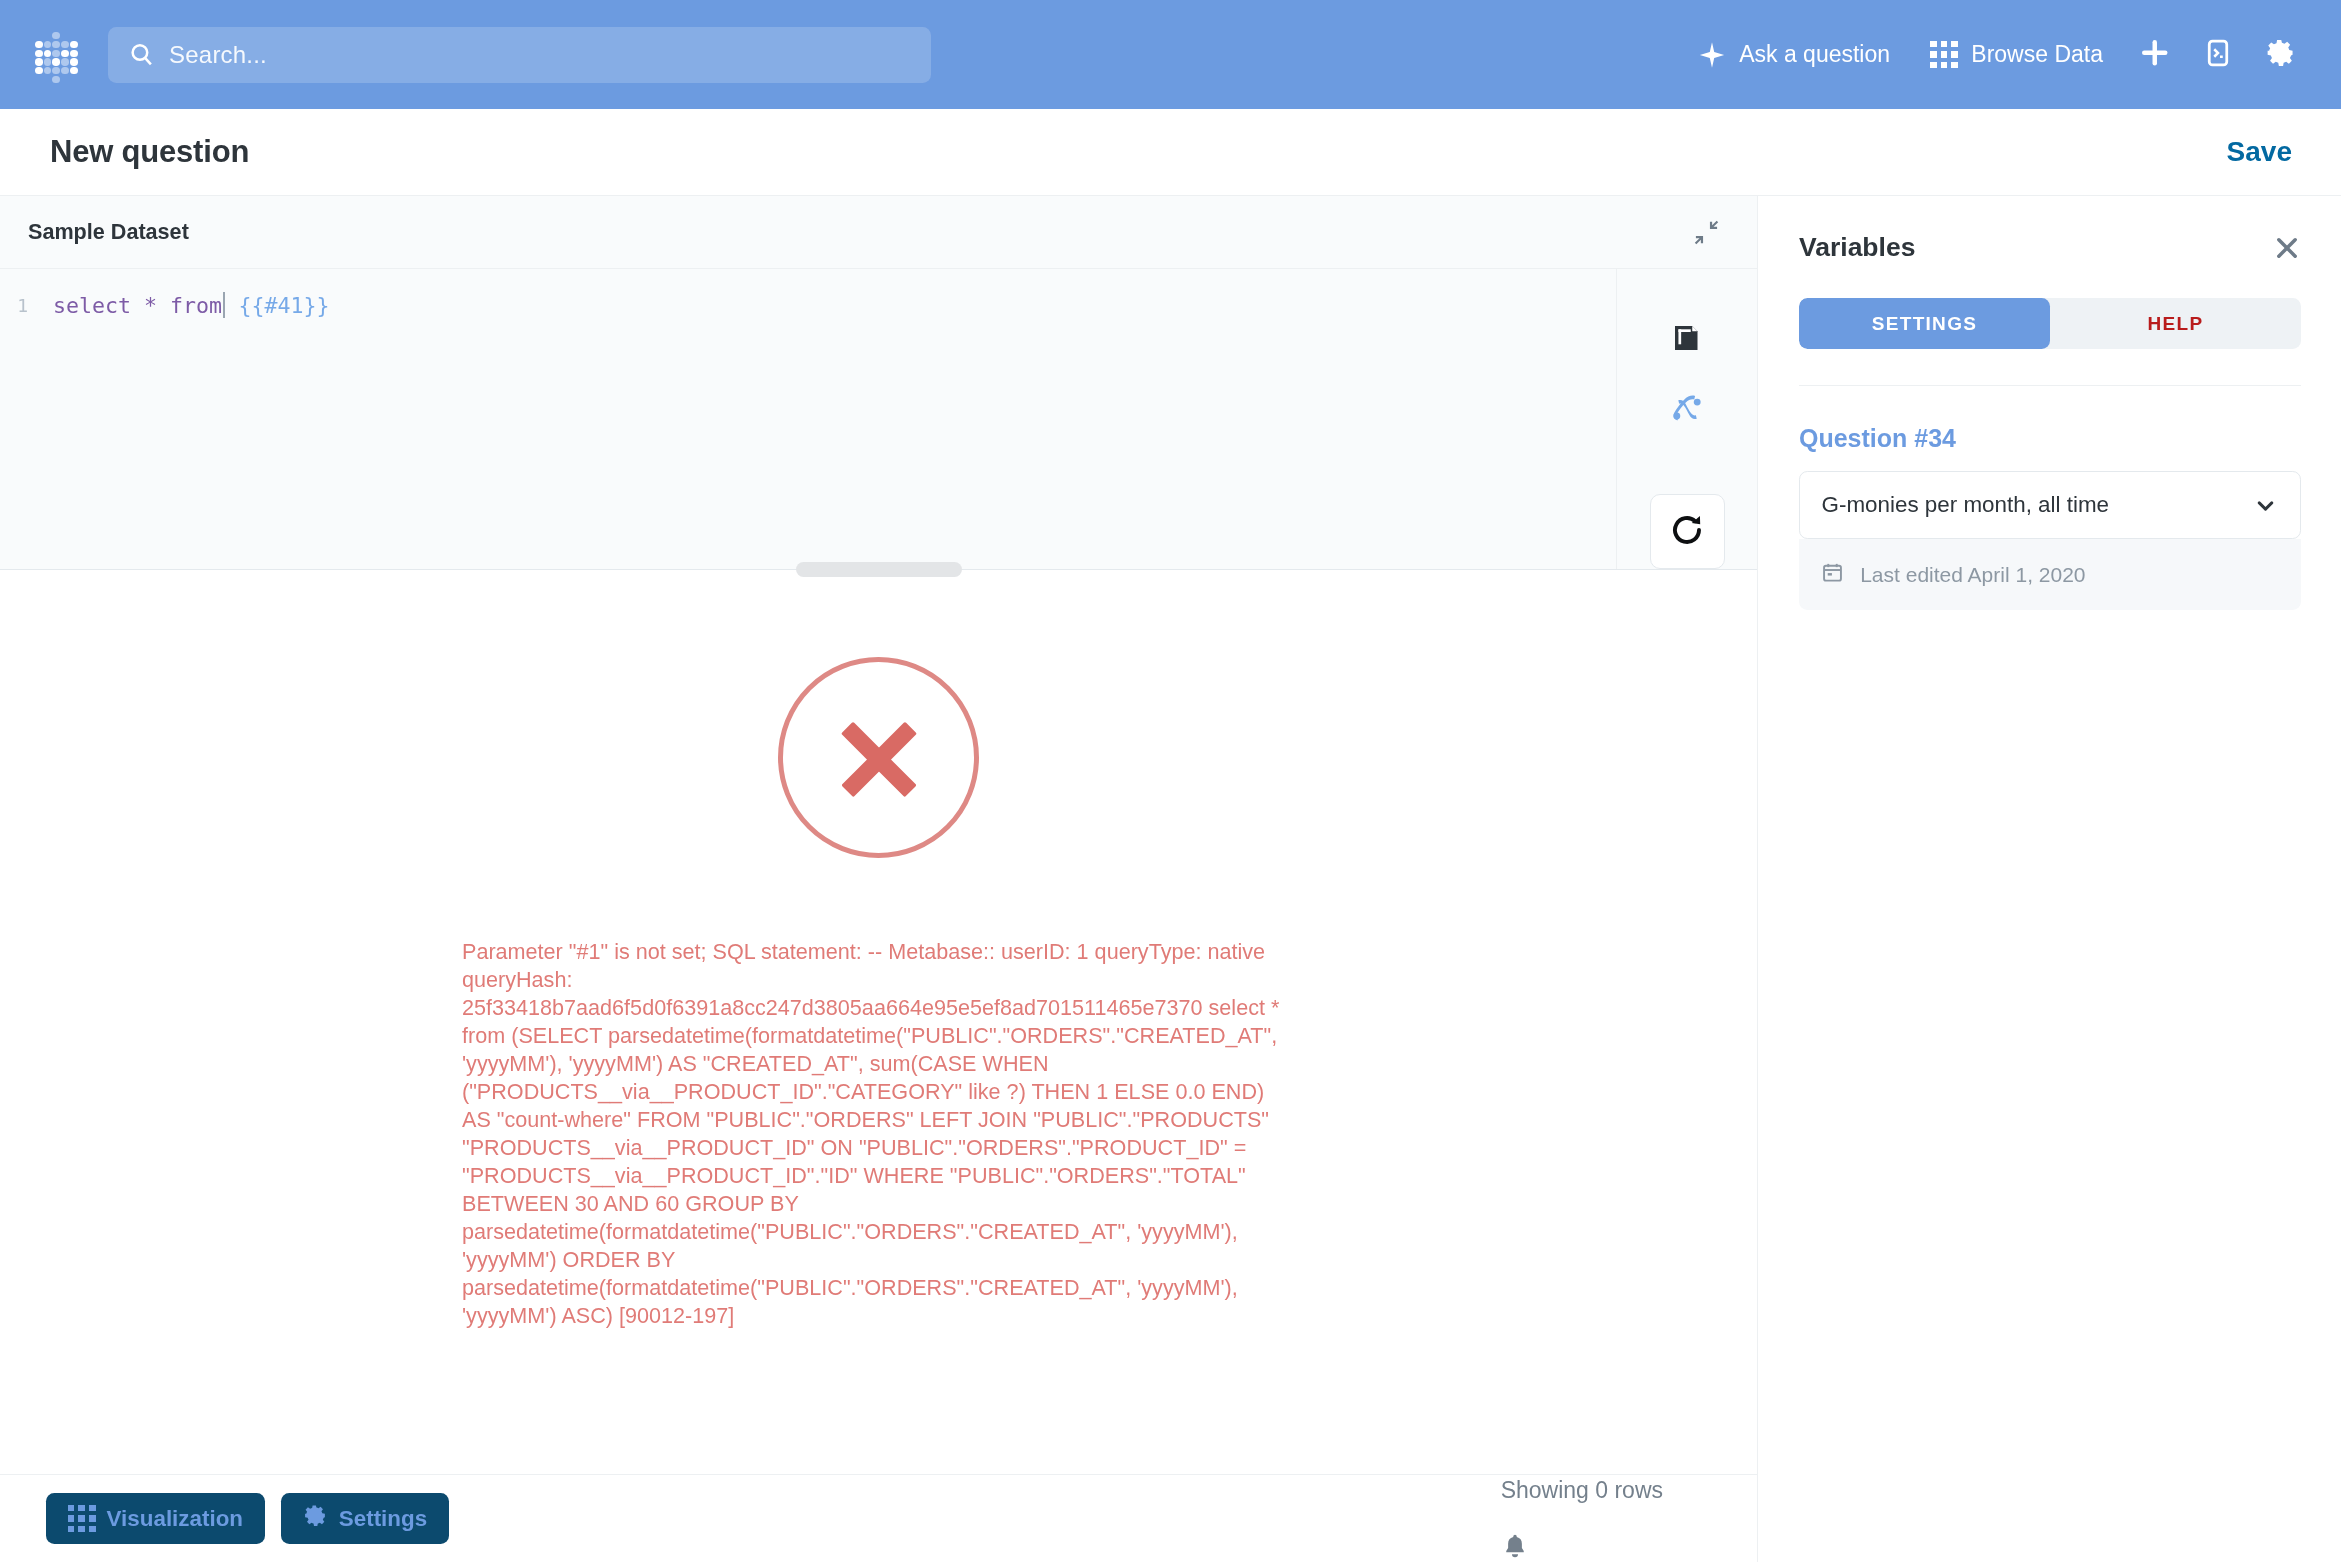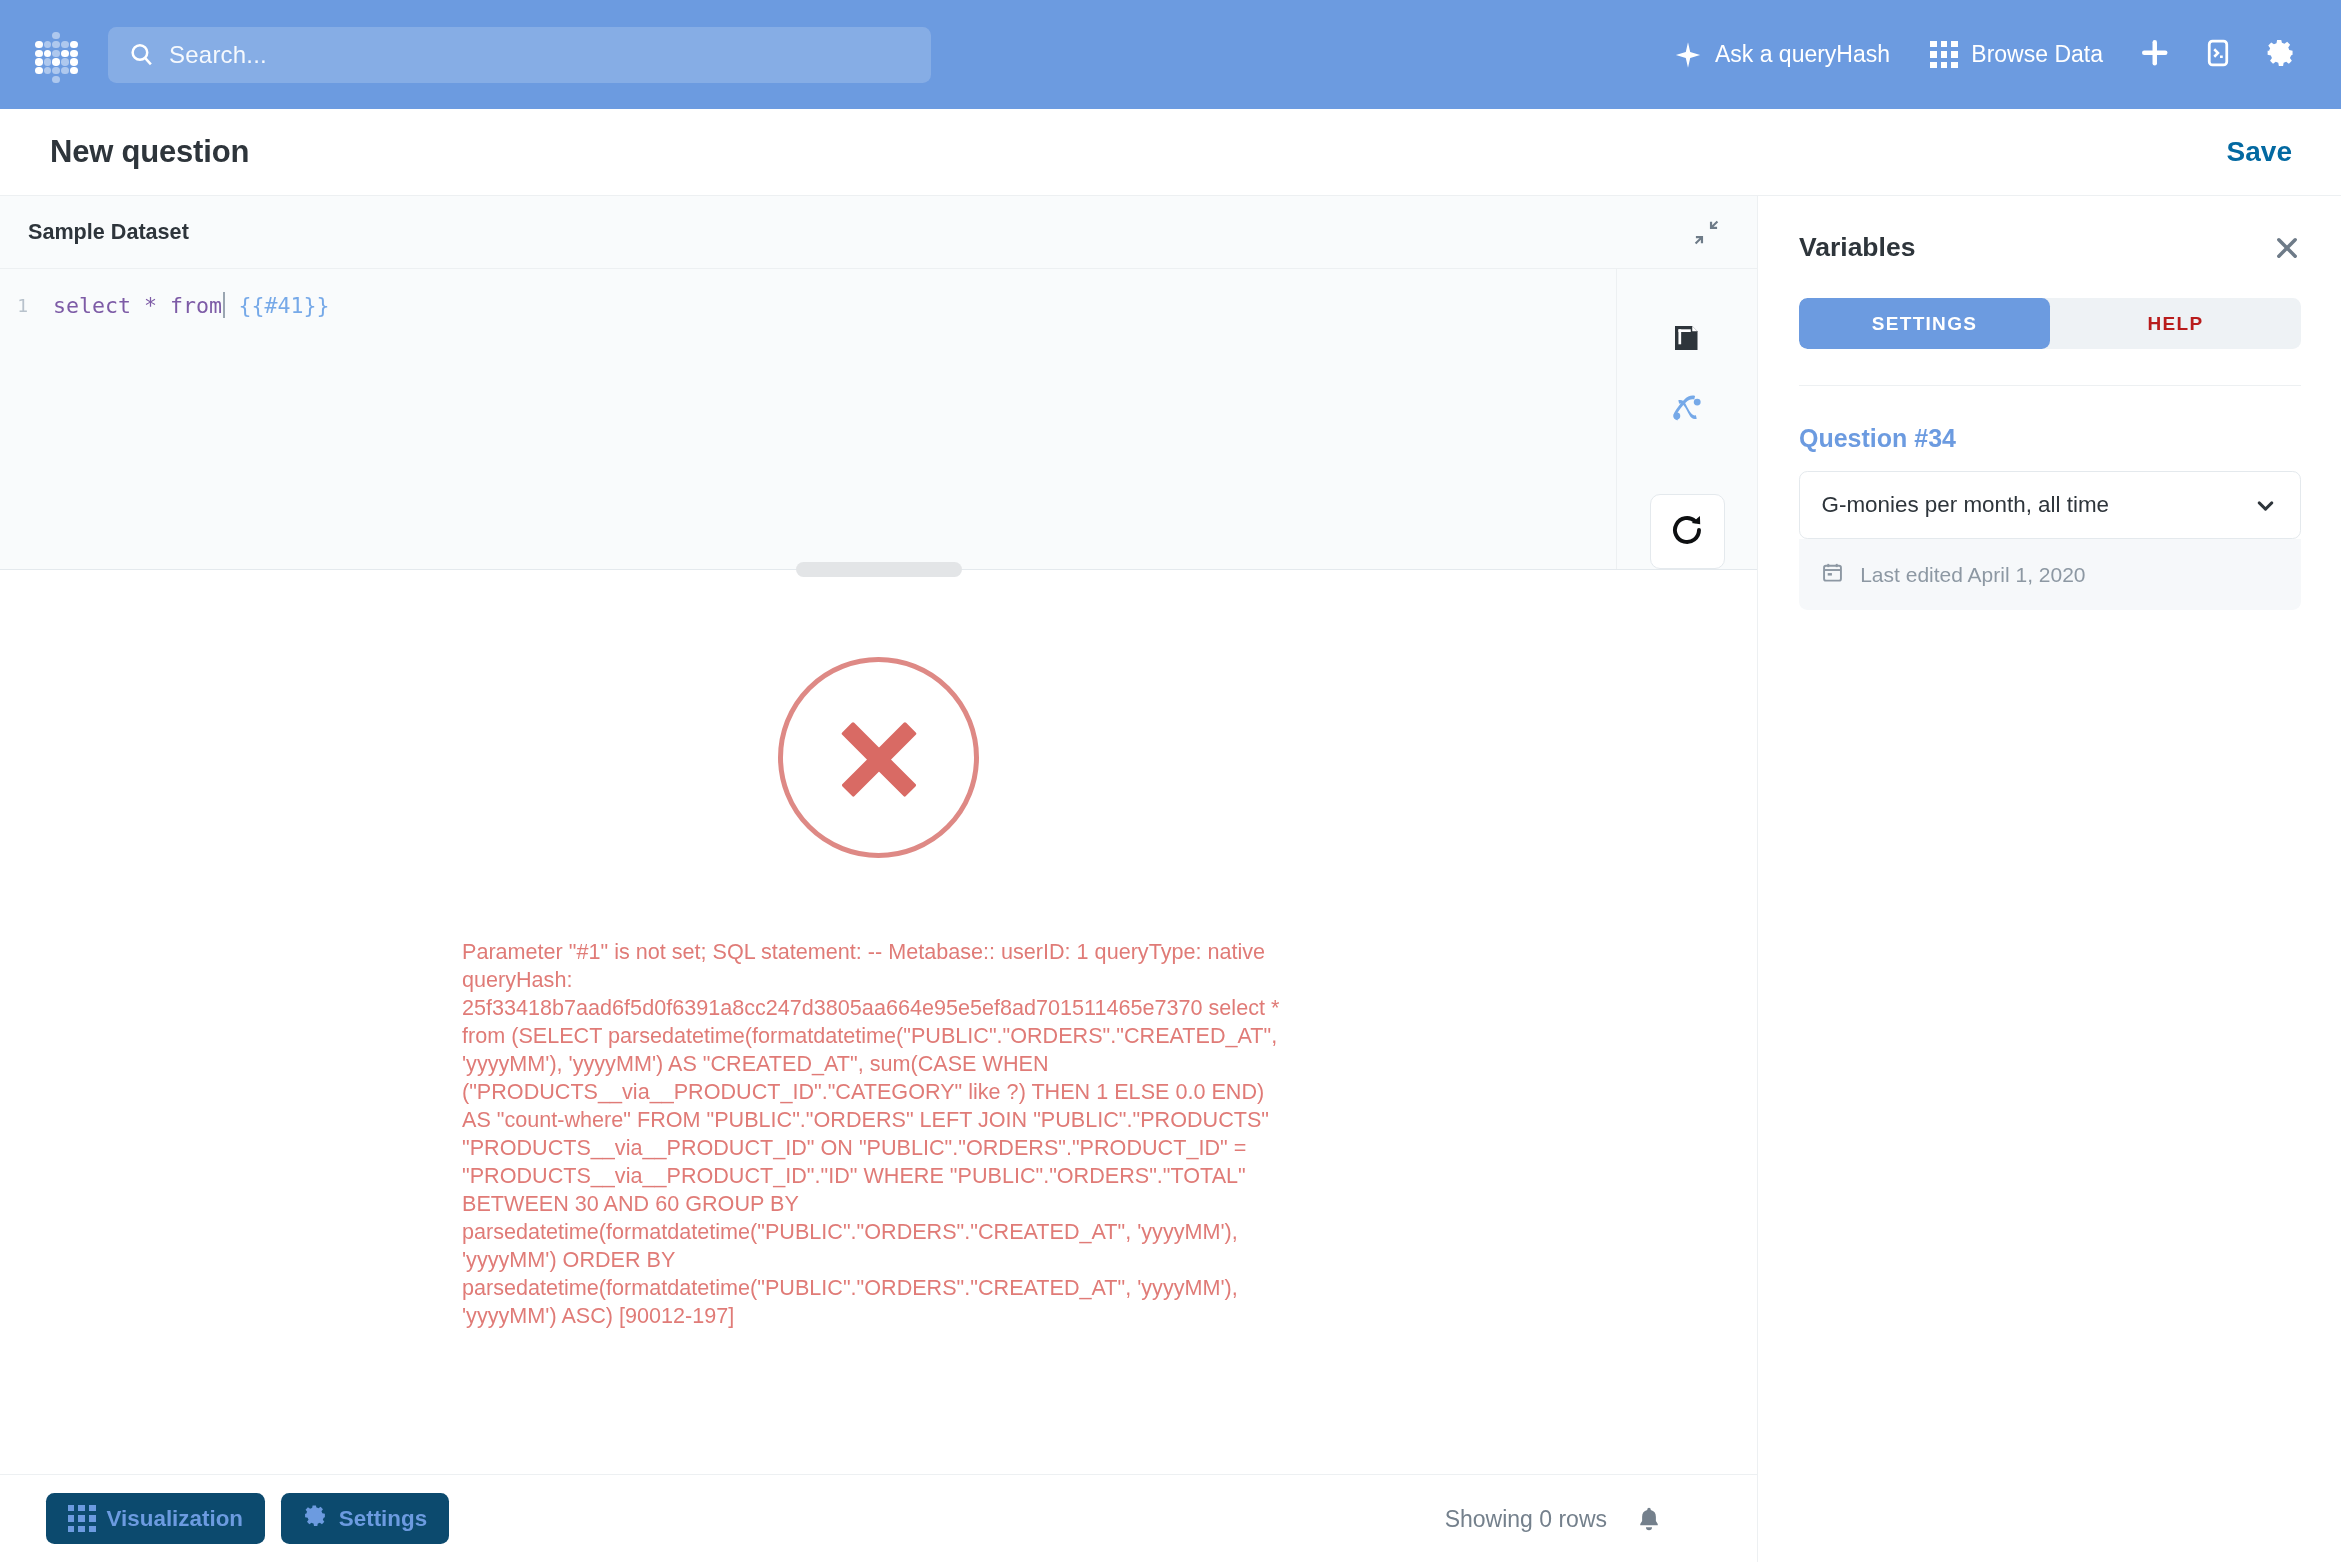--- a/index.html
+++ b/index.html
@@ -151,21 +151,21 @@
     display: flex; align-items: center;
     padding: 0 46px; background: #fff;
   }
   .pill {
     display: flex; align-items: center; gap: 11px;
     height: 51px; padding: 0 21.6px; border-radius: 8.3px;
     background: #0c4a6e; color: #6C9BE0; font-size: 22.4px; font-weight: bold;
     cursor: pointer; margin-right: 16.6px;
   }
   .pill .grid9 i { background: #6C9BE0; }
-  .rows-info { margin-left: auto; display: flex; align-items: flex-end; gap: 28px; padding-right: 48px; }
+  .rows-info { margin-left: auto; display: flex; align-items: flex-start; gap: 28px; padding-right: 48px; flex-direction: column; }
   .rows-text { color: #74808C; font-size: 23px; }
   .bell { cursor: pointer; display: flex; align-items: center; }
 
   
   .sb-head { padding: 36px 41px 0 41px; }
   .sb-title-row { display: flex; align-items: center; text-align: center; }
   .sb-title { font-size: 26.5px; font-weight: bold; color: #2E353B; }
   .sb-close { margin-left: auto; cursor: pointer; display:flex; }
   .toggle {
     margin-top: 35px; display: flex; height: 51px;
@@ -236,21 +236,21 @@
   </div>
 
   <div class="nav-right">
 
     <div class="nav-btn">
       <span class="nicon">
         <svg width="28" height="28" viewBox="0 0 24 24" fill="#ffffff">
           <path d="M12 1 L13.9 9.4 L22.4 12 L13.9 14.6 L12 23 L10.1 14.6 L1.6 12 L10.1 9.4 Z"></path>
         </svg>
       </span>
-      <span>Ask a queryHash</span>
+      <span>Ask a question</span>
     </div>
 
     <div class="nav-btn">
       <span class="nicon">
         <span class="grid9">
             <i></i>
             <i></i>
             <i></i>
             <i></i>
             <i></i>

